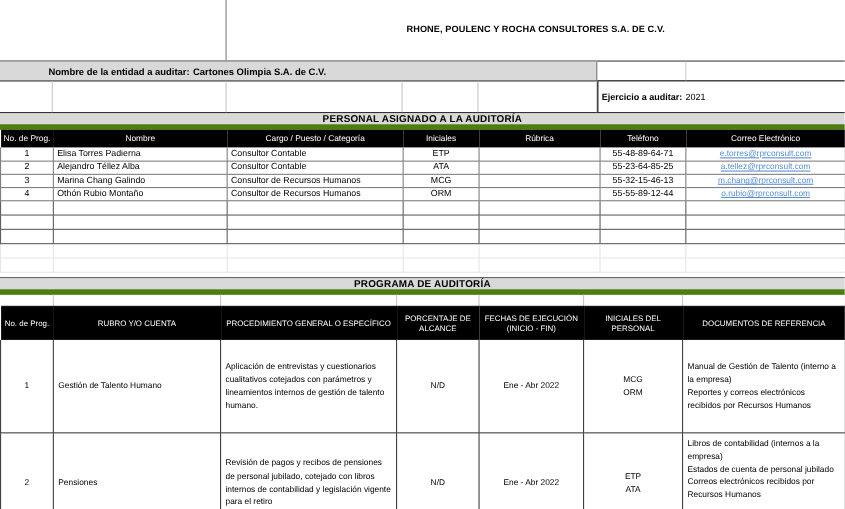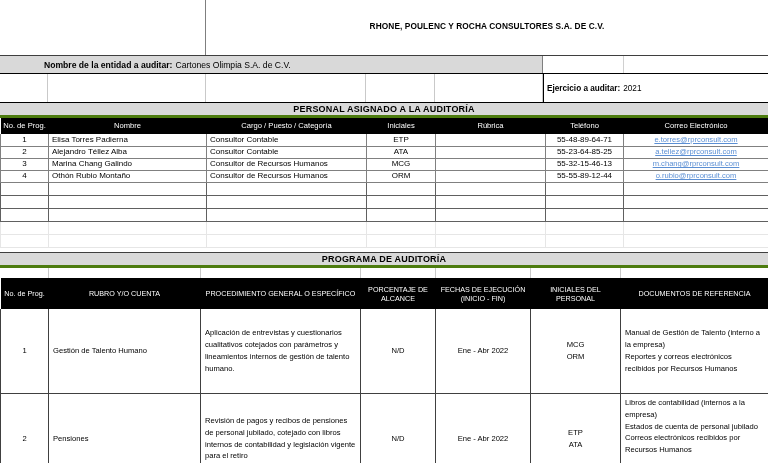--- a/index.html
+++ b/index.html
@@ -71,21 +71,21 @@
     width: 543px;
     background: #d9d9d9;
     border-right: 1px solid #7f7f7f;
     display: flex;
     align-items: center;
     padding-left: 4px;
     box-sizing: border-box;
     font-size: 8.6px;
   }
   .entity-left b { font-weight: bold; margin-left: 40px; }
-  .entity-left .val { font-weight: normal; padding-left: 3px; }
+  .entity-left .val { font-weight: bold; padding-left: 3px; }
   .entity-right {
     flex: 1;
     display: flex;
     box-sizing: border-box;
   }
   .entity-right .seg1 { width: 80px; border-right: 1px solid #d0d0d0; }
   .entity-right .seg2 { flex: 1; }
 
   
   .ejer-row {
@@ -113,21 +113,21 @@
   
   .banner {
     height: 15px;
     background: #d9d9d9;
     display: flex;
     align-items: center;
     justify-content: center;
     font-size: 9px;
     font-weight: bold;
     letter-spacing: .2px;
-    border-bottom: 3px solid #4d7c0f;
+    border-bottom: 5px solid #4d7c0f;
     box-sizing: border-box;
   }
 
   
   tr.hdr td {
     background: #000000;
     color: #ffffff;
     text-align: center;
     font-size: 7.6px;
     font-weight: normal;

